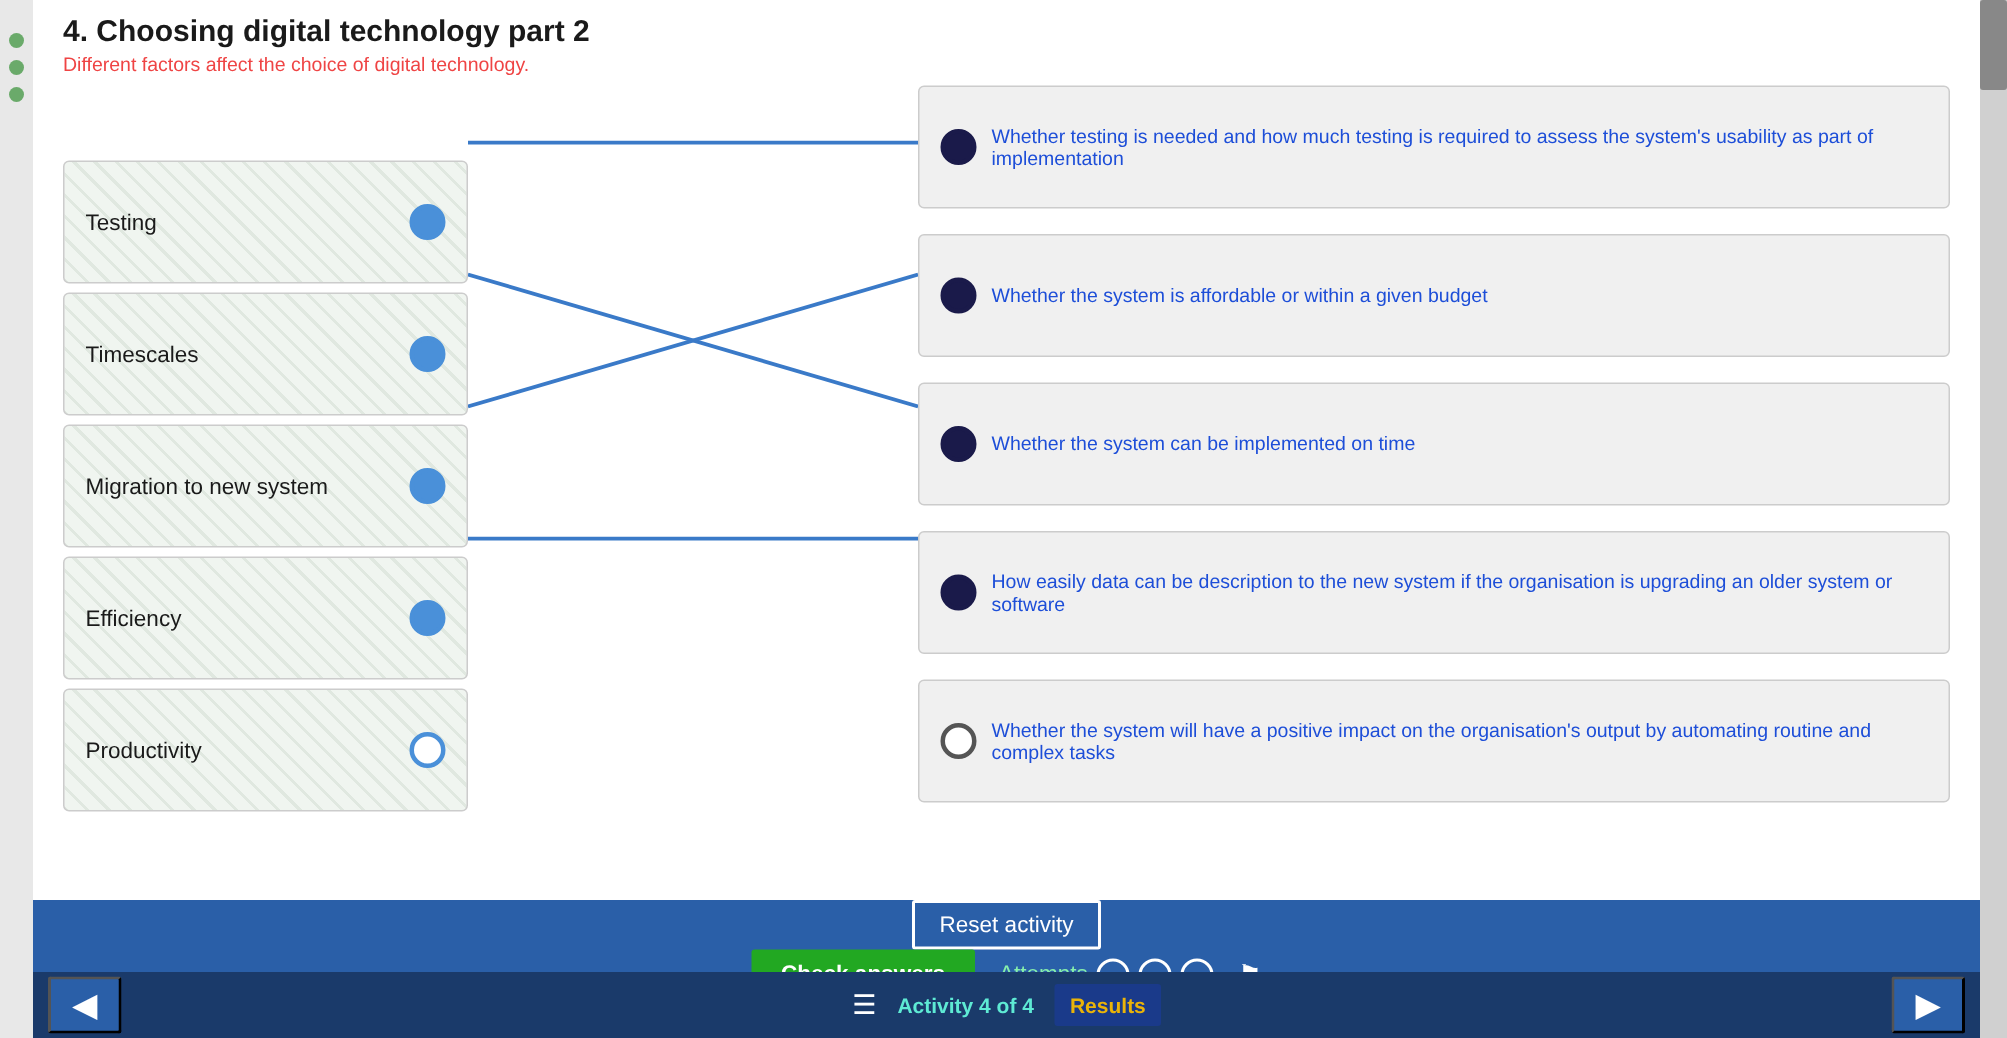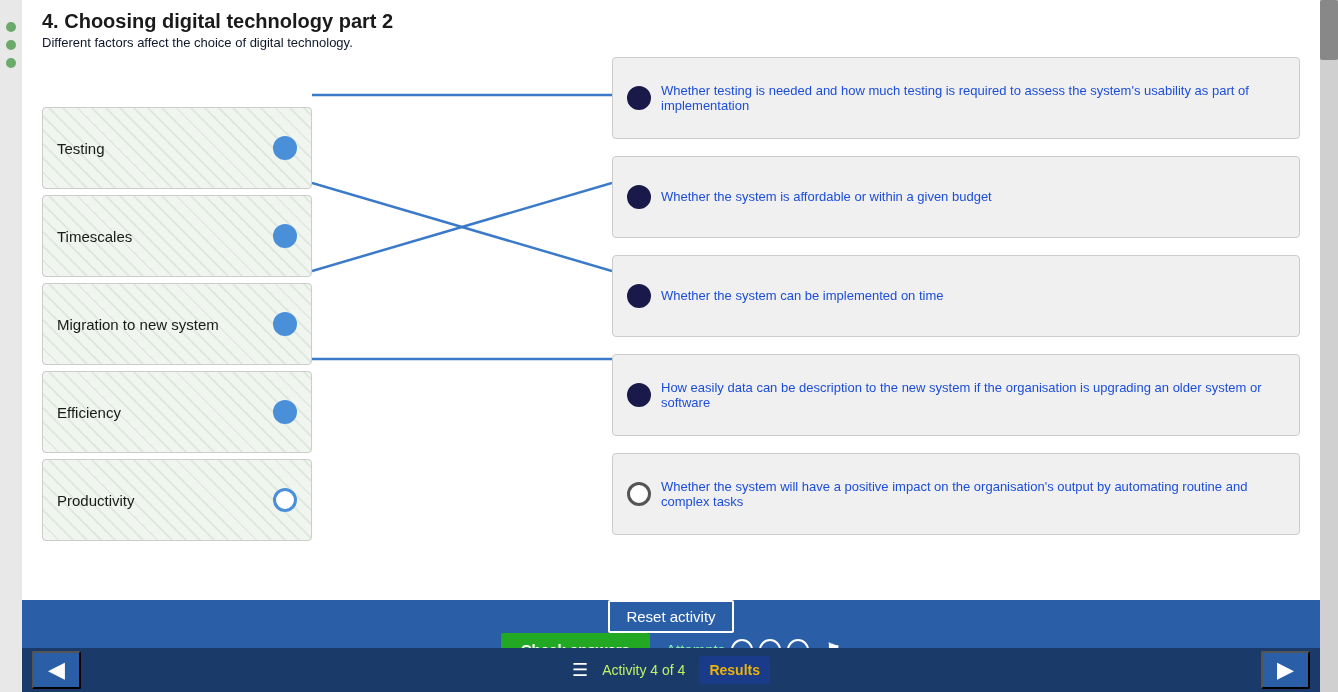--- a/index.html
+++ b/index.html
@@ -25,21 +25,21 @@
       overflow: hidden;
     }
     .page-title {
       font-size: 20px;
       font-weight: bold;
       color: #1a1a1a;
       margin-bottom: 2px;
     }
     .subtitle {
       font-size: 13px;
-      color: #0f172a;
+      color: #ef4444;
       margin-bottom: 1px;
     }
     .instruction {
       font-size: 13px;
       color: #333;
       margin-bottom: 10px;
     }
     .instruction em {
       font-style: italic;
     }
@@ -226,22 +226,23 @@
       background: #2a5fa8;
       padding: 4px 14px;
       border-radius: 2px;
     }
     .nav-center {
       display: flex;
       align-items: center;
       gap: 14px;
     }
     .nav-activity {
-      color: #bef264;
+      color: #5eead4;
       font-size: 14px;
+      font-weight: bold;
     }
     .results-btn {
       background: #1a3a8a;
       color: #eab308;
       border: none;
       padding: 6px 10px;
       font-size: 14px;
       cursor: pointer;
       border-radius: 2px;
       font-weight: bold;

